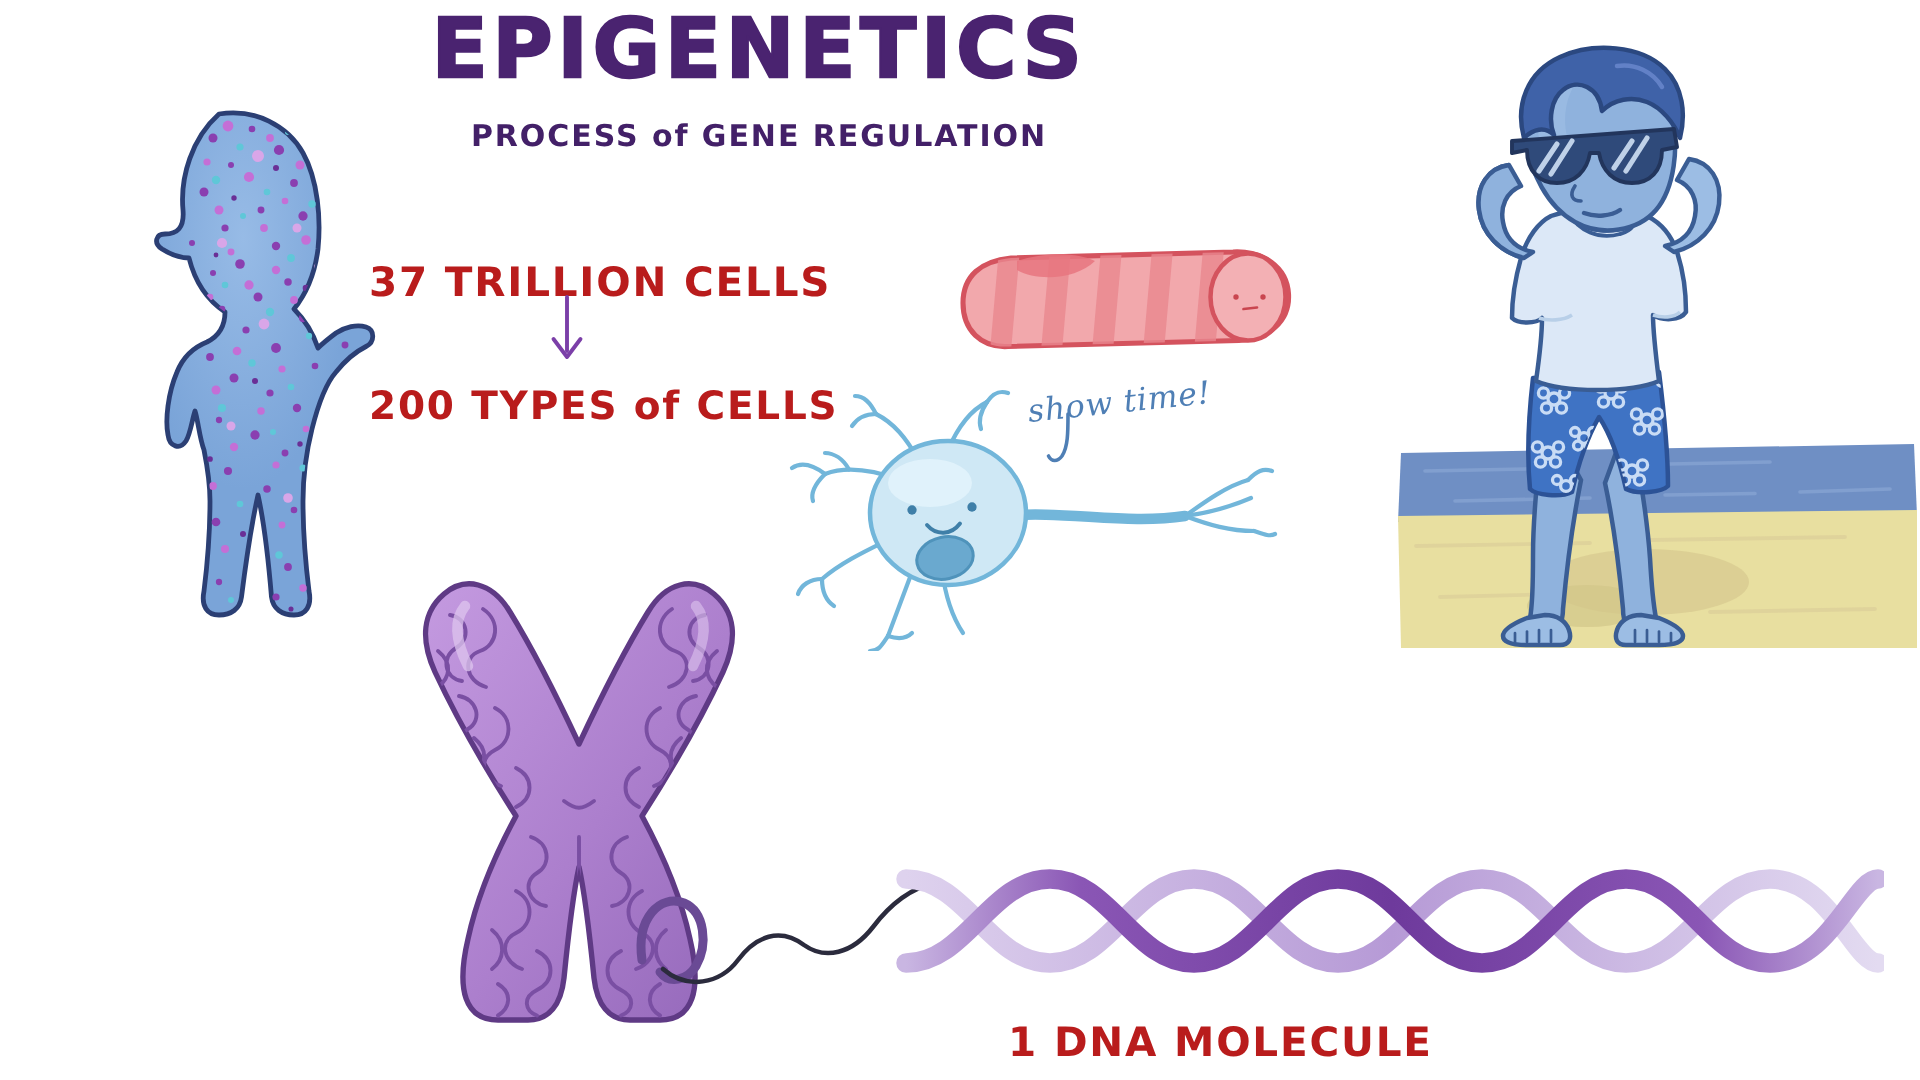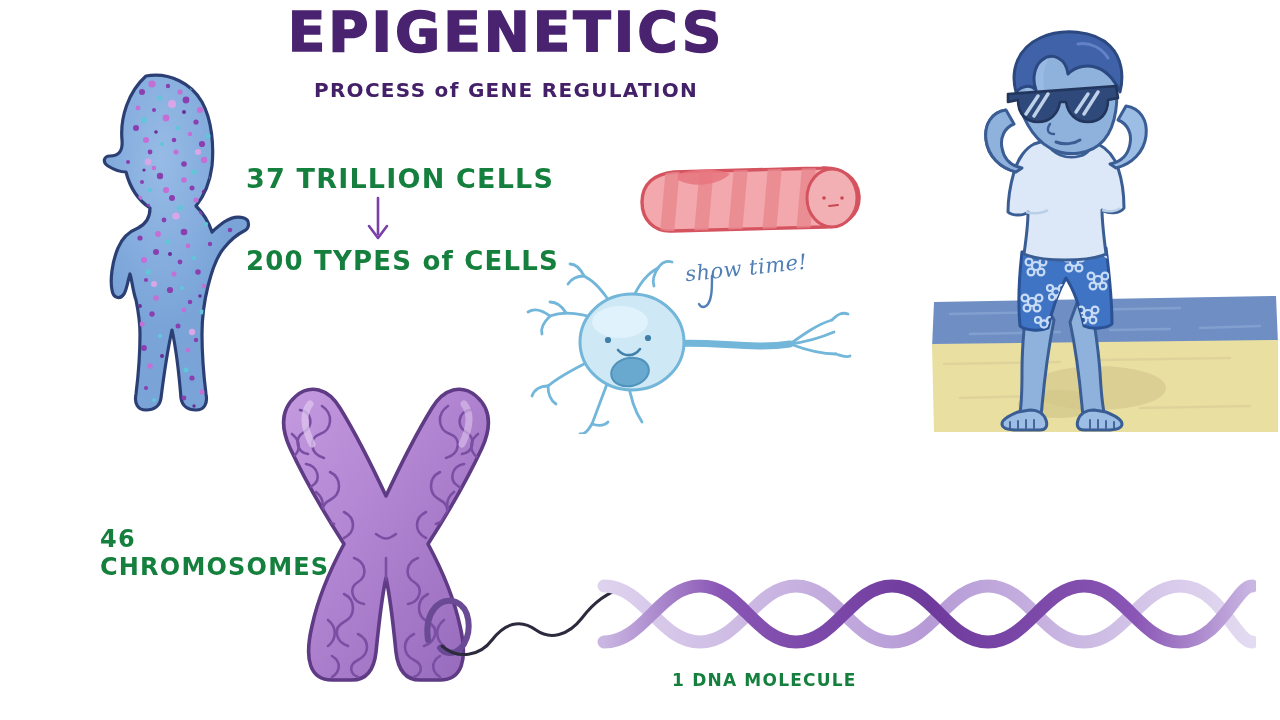--- a/index.html
+++ b/index.html
@@ -18,26 +18,26 @@
   }
   .subtitle{
     position:absolute;left:0;right:0;top:78px;text-align:center;
     font-family:"DejaVu Sans",sans-serif;
     font-weight:bold;font-size:20px;letter-spacing:1.3px;
     color:#432068;
   }
   .label-purple{
     position:absolute;
     font-family:"DejaVu Sans",sans-serif;
-    font-weight:bold;color:#15803d;letter-spacing:1.2px;
+    font-weight:bold;color:#b91c1c;letter-spacing:1.2px;margin-top:10px;
   }
   .lbl-37{left:246px;top:163px;font-size:27px;}
   .lbl-200{left:246px;top:246px;font-size:26px;}
   .lbl-chrom{left:100px;top:526px;font-size:24px;line-height:1.15;}
-  .lbl-dna{left:672px;top:670px;font-size:17px;}
+  .lbl-dna{left:672px;top:670px;font-size:27px;}
 
   .handwrite{
     position:absolute;left:685px;top:256px;
     font-family:"DejaVu Serif",serif;font-style:italic;
     font-size:21px;color:#4f7fb5;letter-spacing:.5px;
     transform:rotate(-6deg);
   }
 </style>
 </head>
 <body>
@@ -401,24 +401,20 @@
       <line x1="602" y1="32" x2="602" y2="84"></line>
       <line x1="616" y1="28" x2="616" y2="88"></line>
       <line x1="630" y1="26" x2="630" y2="90"></line>
     </g>
 
     <path d="M8 86 C48 86 64 30 104 30 C144 30 160 86 200 86 C240 86 256 30 296 30
              C336 30 352 86 392 86 C432 86 448 30 488 30 C528 30 544 86 584 86
              C624 86 640 30 656 30" fill="none" stroke="url(#ribA)" stroke-width="13" stroke-linecap="round"></path>
   </svg>
 
-  <div class="label-purple lbl-chrom">
-    <div>46</div>
-    <div>CHROMOSOMES</div>
-  </div>
 
   <div class="label-purple lbl-dna">1 DNA MOLECULE</div>
 
   <svg class="abs" style="left:930px;top:28px;" width="350" height="410" viewBox="0 0 350 410">
 
     <path d="M4 274 L346 268 L348 316 L2 320 Z" fill="#6f8fc4"></path>
     <g stroke="#85a2d1" stroke-width="2.4" stroke-linecap="round" opacity="0.85">
       <path d="M20 286 L120 284"></path>
         <path d="M150 282 L250 280"></path>
         <path d="M270 300 L330 298"></path>

